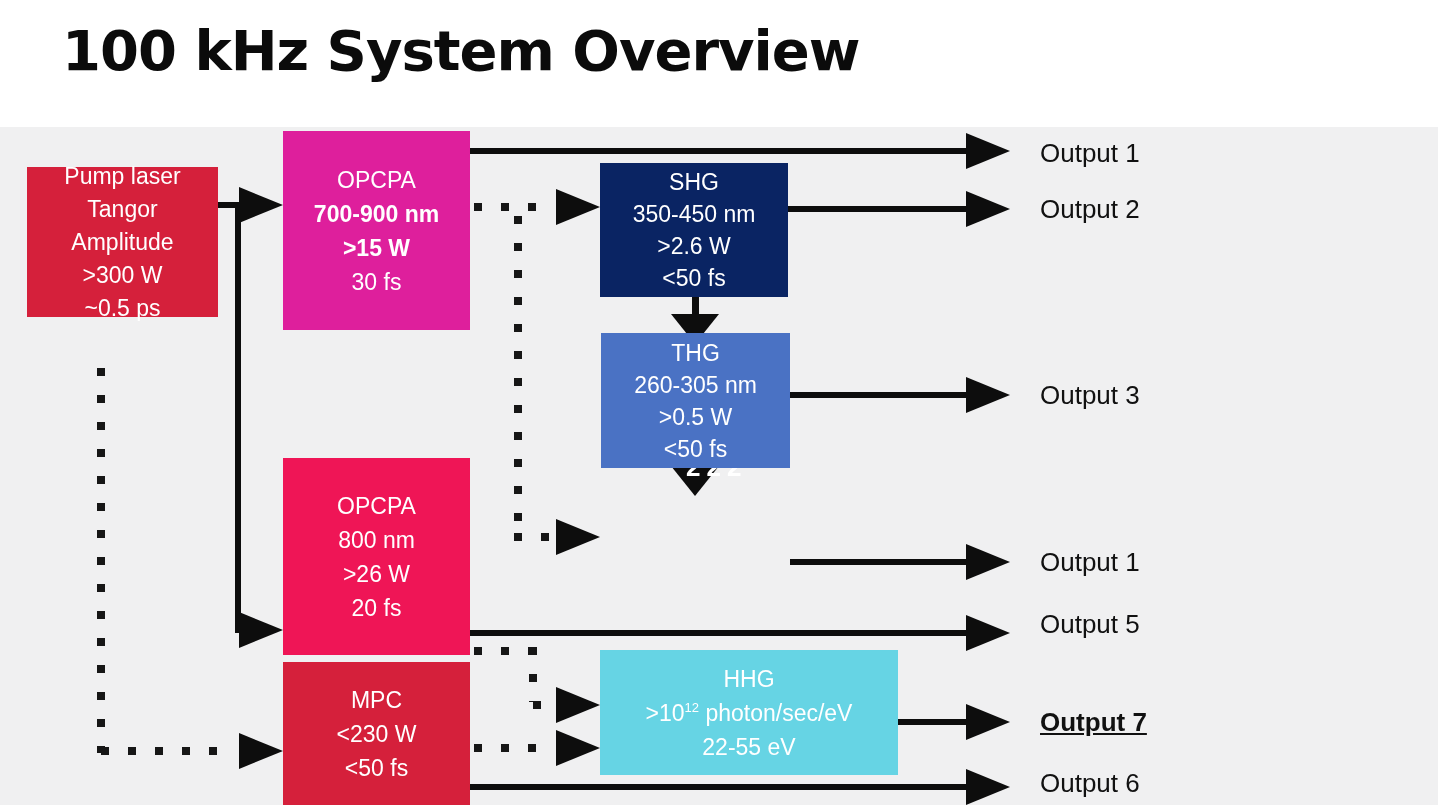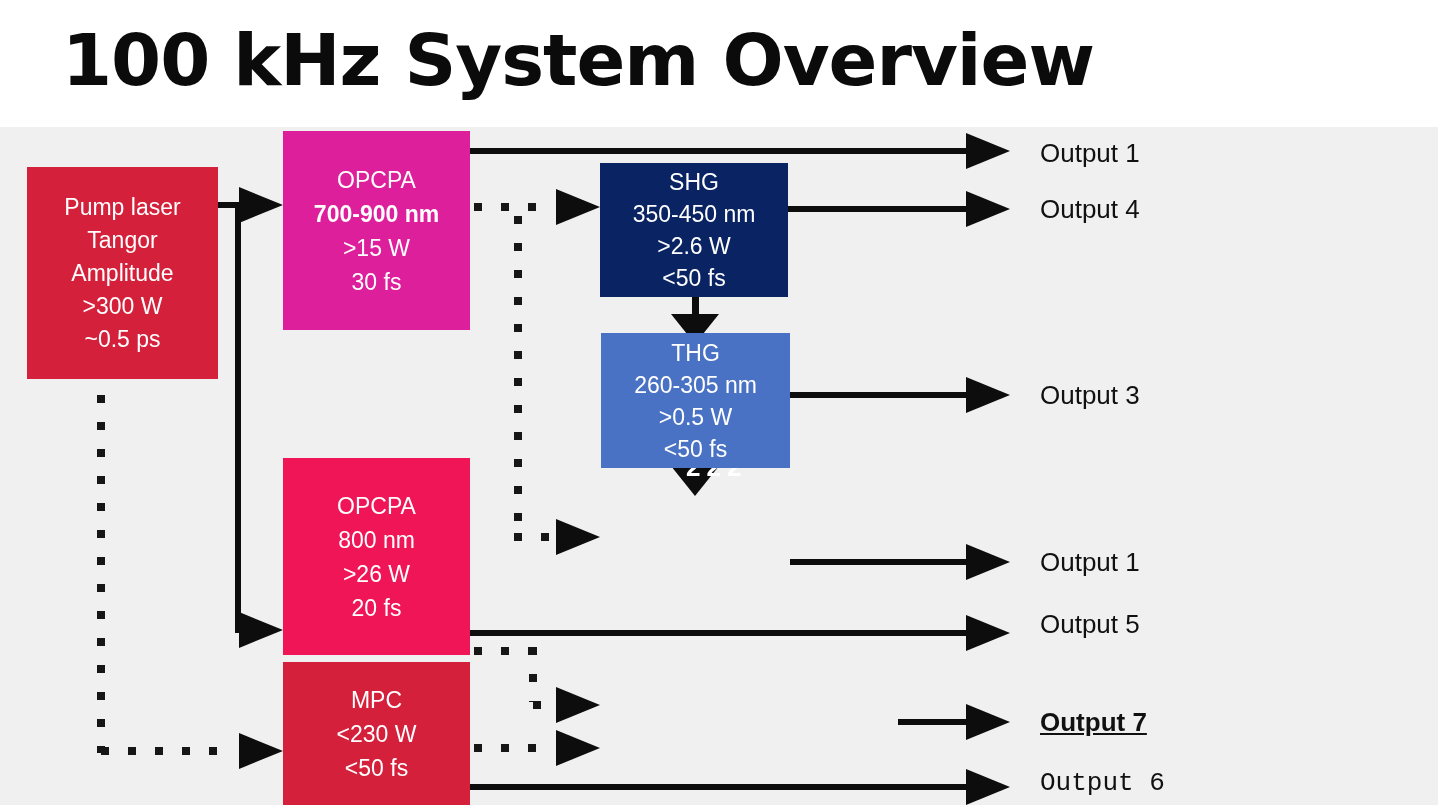--- a/index.html
+++ b/index.html
@@ -2,21 +2,21 @@
 <html><head>
 <meta charset="utf-8">
 <style>
   html,body{margin:0;padding:0;background:#ffffff;}
   #stage{
     position:relative;width:1438px;height:805px;background:#ffffff;
     overflow:hidden;font-family:"Liberation Sans",sans-serif;
   }
   .panel{position:absolute;left:0;top:127px;width:1438px;height:678px;background:#f0f0f1;}
   .title{
-    position:absolute;left:62px;top:18px;font-size:72px;font-weight:900;
+    position:absolute;left:62px;top:18px;font-size:56px;font-weight:900;
     letter-spacing:-1px;color:#0b0b0b;font-family:"DejaVu Sans","Liberation Sans",sans-serif;
     white-space:nowrap;
   }
   .logo{position:absolute;left:1224px;top:30px;display:flex;align-items:center;gap:8px;}
   .logo-text{font-size:40px;font-weight:700;color:#141414;letter-spacing:0.5px;}
   .logo-badge{width:41px;height:41px;display:flex;align-items:center;justify-content:center;
     color:#fff;font-size:32px;font-weight:700;}
   .box{position:absolute;display:flex;flex-direction:column;justify-content:center;
     align-items:center;color:#ffffff;text-align:center;font-size:23px;}
   .box .ln{line-height:33px;white-space:pre;}
@@ -99,32 +99,32 @@
   <div class="dot-h" style="left:533px;top:701px;width:20px;"></div>
   <div class="head-r" style="left:556px;top:687px;"></div>
 
   <div class="dot-h" style="left:474px;top:744px;width:76px;"></div>
   <div class="head-r" style="left:556px;top:730px;"></div>
 
   <div class="frag">
     <span>222</span>
   </div>
 
-  <div class="box" style="left: 27px; top: 167px; width: 191px; height: 212px; background: rgb(213, 32, 59);">
+  <div class="box" style="left: 27px; top: 167px; width: 191px; height: 150px; background: rgb(213, 32, 59);">
     <div class="ln">Pump laser</div>
     <div class="ln">Tangor</div>
     <div class="ln">Amplitude</div>
     <div class="ln">&gt;300 W</div>
     <div class="ln">~0.5 ps</div>
   </div>
 
   <div class="box" style="left: 283px; top: 131px; width: 187px; height: 199px; background: rgb(222, 31, 156);">
     <div class="ln" style="line-height:34px;">OPCPA</div>
     <div class="ln" style="line-height:34px;font-weight:bold;">700-900 nm</div>
-    <div class="ln" style="line-height:34px;">&gt;15 W</div>
+    <div class="ln" style="line-height:34px;font-weight:bold;">&gt;15 W</div>
     <div class="ln" style="line-height:34px;">30 fs</div>
   </div>
 
   <div class="box" style="left: 600px; top: 163px; width: 188px; height: 134px; background: rgb(10, 36, 99);">
     <div class="ln" style="line-height:32px;">SHG</div>
     <div class="ln" style="line-height:32px;">350-450 nm</div>
     <div class="ln" style="line-height:32px;">&gt;2.6 W</div>
     <div class="ln" style="line-height:32px;">&lt;50 fs</div>
   </div>
 
@@ -142,23 +142,28 @@
     <div class="ln" style="line-height:34px;">&gt;26 W</div>
     <div class="ln" style="line-height:34px;">20 fs</div>
   </div>
 
   <div class="box" style="left: 283px; top: 662px; width: 187px; height: 143px; background: rgb(213, 32, 59);">
     <div class="ln" style="line-height:34px;">MPC</div>
     <div class="ln" style="line-height:34px;">&lt;230 W</div>
     <div class="ln" style="line-height:34px;">&lt;50 fs</div>
   </div>
 
+  <div class="box" style="left: 600px; top: 650px; width: 298px; height: 125px; background: rgb(102, 212, 228);">
+    <div class="ln" style="line-height:34px;">HHG</div>
+    <div class="ln" style="line-height:34px;"><span>&gt;10</span><sup class="small">12</sup><span> photon/sec/eV</span></div>
+    <div class="ln" style="line-height:34px;">22-55 eV</div>
+  </div>
 
   <div class="outlabel" style="top:138px;">Output 1</div>
-  <div class="outlabel" style="top:194px;">Output 4</div>
+  <div class="outlabel" style="top:194px;">Output 2</div>
   <div class="outlabel" style="top:380px;">Output 3</div>
   <div class="outlabel" style="top:547px;">Output 1</div>
   <div class="outlabel" style="top:609px;">Output 5</div>
   <div class="outlabel bold" style="top:707px;">Output 7</div>
-  <div class="outlabel" style="top:768px;font-family:Liberation Mono, monospace;">Output 6</div>
+  <div class="outlabel" style="top:768px;">Output 6</div>
 
 
 </div>
 
 </body></html>

